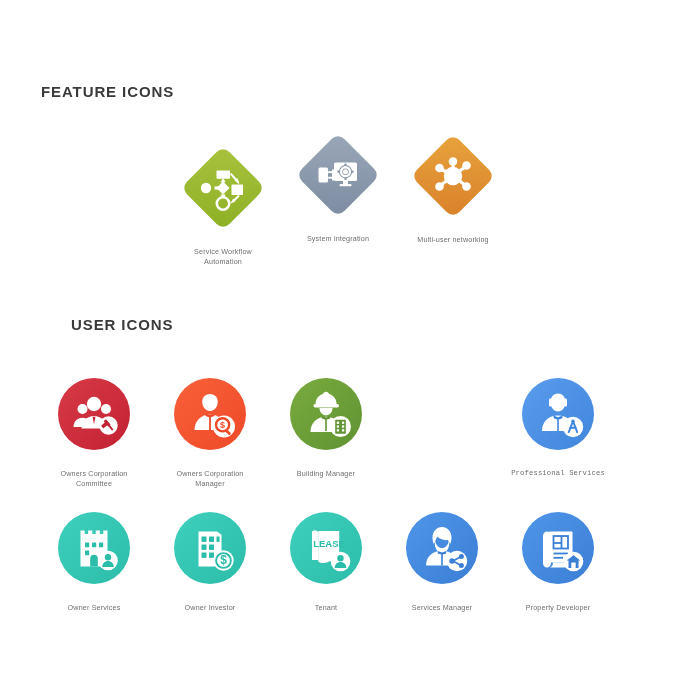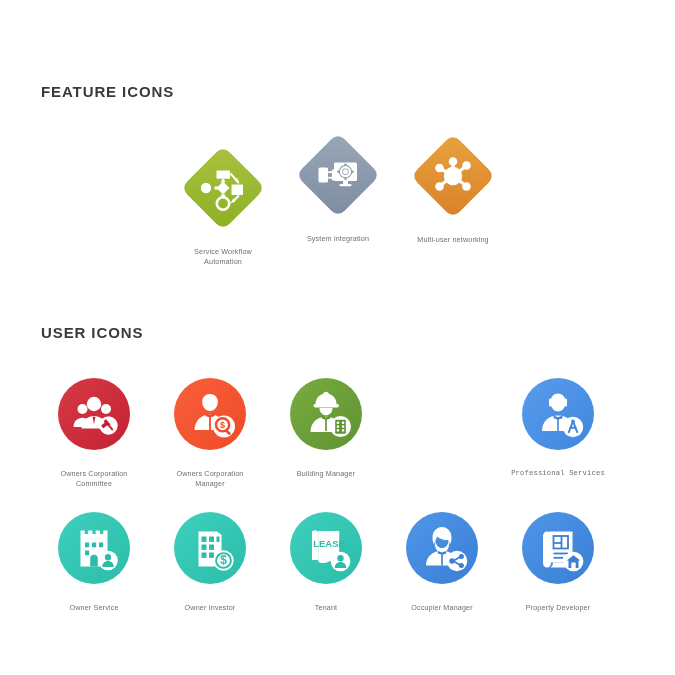--- a/index.html
+++ b/index.html
@@ -26,21 +26,21 @@
     position: absolute;
     left: 41px;
     font-size: 15px;
     font-weight: bold;
     letter-spacing: 0.9px;
     color: #3a3a3a;
     text-transform: uppercase;
     white-space: nowrap;
   }
   #feature-heading { top: 83px; }
-  #user-heading   { top: 324px; }
+  #user-heading   { top: 316px; margin-left: 30px; }
 
   
   .cell {
     position: absolute;
     width: 116px;
     text-align: center;
   }
   .cell .label {
     font-size: 7.2px;
     line-height: 9.5px;
@@ -301,21 +301,21 @@
           <rect x="27.0" y="38.5" width="4.2" height="4.8" rx="0.5"></rect>
           <path d="M32.2,54.5 v-8.0 a3.8,3.8 0 0 1 7.6,0 v8.0 z"></path>
         </g>
         <circle cx="50.0" cy="48.5" r="9.8" fill="#ffffff"></circle>
         <g fill="#2bbdaa">
           <circle cx="50.0" cy="45.2" r="3.2"></circle>
           <path d="M44.2,55.0 c0-3.8 2.6-6.0 5.8-6.0 c3.2,0 5.8,2.2 5.8,6.0 z"></path>
         </g>
       </svg>
     </div>
-    <div class="label">Owner Service</div>
+    <div class="label">Owner Services</div>
   </div>
 
   <div class="cell" style="left:152px; top:512px;">
     <div class="circle-wrap">
       <div class="circle" style="background:linear-gradient(135deg,#3fd0bd 0%,#2bbdaa 100%);"></div>
       <svg class="circle-art" viewBox="0 0 72 72">
         <g fill="#ffffff">
           <path d="M24.5,19.5 h18.5 l4.5,3.2 v31.8 h-23 z"></path>
         </g>
         <g fill="#2bbdaa">
@@ -371,21 +371,21 @@
           <line x1="47.0" y1="49.0" x2="54.6" y2="44.8"></line>
           <line x1="47.0" y1="49.0" x2="54.6" y2="53.2"></line>
         </g>
         <g fill="#3a7fd5">
           <circle cx="46.0" cy="49.0" r="2.7"></circle>
           <circle cx="55.4" cy="44.4" r="2.5"></circle>
           <circle cx="55.4" cy="53.6" r="2.5"></circle>
         </g>
       </svg>
     </div>
-    <div class="label">Occupier Manager</div>
+    <div class="label">Services Manager</div>
   </div>
 
   <div class="cell" style="left:500px; top:512px;">
     <div class="circle-wrap">
       <div class="circle" style="background:linear-gradient(135deg,#4f95e8 0%,#3a7fd5 100%);"></div>
       <svg class="circle-art" viewBox="0 0 72 72">
         <g fill="#ffffff">
           <path d="M21.0,24.0 c0-2.8 1.8-4.6 4.0-4.6 c2.2,0 4.0,1.8 4.0,4.6 v27.0 c0,2.8 -1.8,4.6 -4.0,4.6 c-2.2,0 -4.0,-1.8 -4.0,-4.6 z"></path>
           <rect x="27.0" y="19.4" width="23.5" height="31.0" rx="1.0"></rect>
           <path d="M27.0,50.4 h23.5 c0,2.8 -1.8,5.2 -4.0,5.2 h-19.5 c2.2,0 4.0,-2.4 4.0,-5.2 z"></path>

